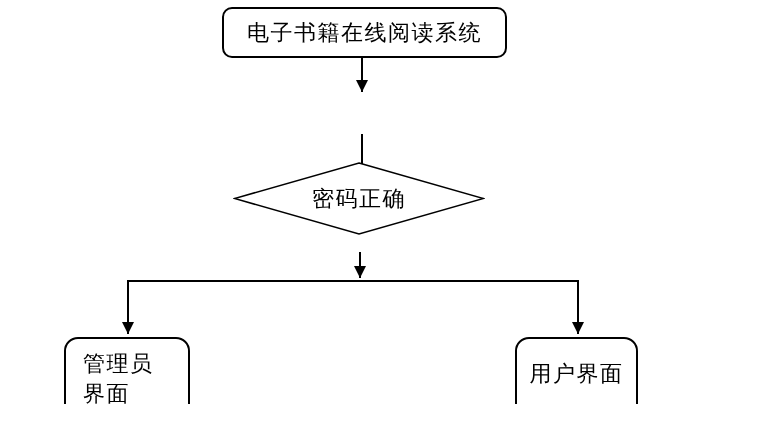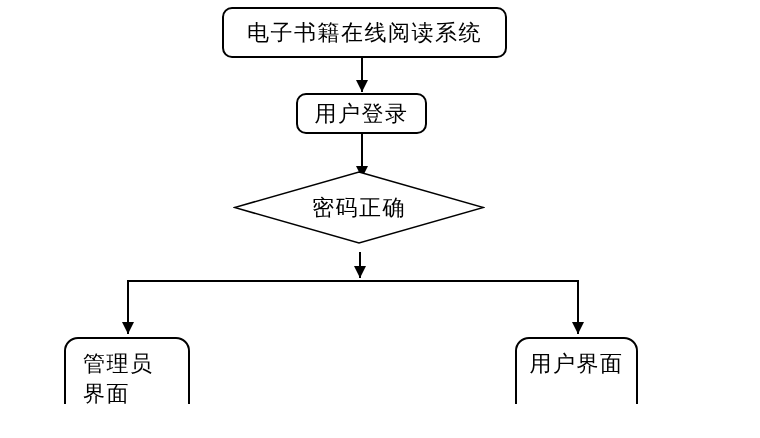--- a/index.html
+++ b/index.html
@@ -43,21 +43,21 @@
     width: 285px; height: 51px;
     border-radius: 10px;
   }
   .node-login {
     left: 296px; top: 93px;
     width: 131px; height: 41px;
     border-radius: 10px;
   }
   .diamond-wrap {
     position: absolute;
-    left: 233px; top: 171px;
+    left: 233px; top: 162px;
     width: 252px; height: 73px;
   }
   .diamond-wrap svg {
     position: absolute;
     left: 0; top: 0;
     width: 100%; height: 100%;
   }
   .diamond-label {
     position: absolute;
     left: 0; top: 0; right: 0; bottom: 0;
@@ -73,21 +73,21 @@
     border-radius: 14px;
     padding: 10px 20px 0 17px;
     line-height: 30px;
     text-align: left;
     word-break: break-all;
   }
   .node-user {
     left: 515px; top: 337px;
     width: 123px; height: 84px;
     border-radius: 14px;
-    padding: 10px 4px 0 4px;
+    padding: 20px 4px 0 4px;
     line-height: 30px;
     text-align: center;
   }
 </style>
 </head>
 <body>
 
 <div class="canvas">
 
   <svg class="connectors" width="760" height="438" viewBox="0 0 760 438">
@@ -107,23 +107,20 @@
 
     <line x1="128" y1="280" x2="128" y2="334" stroke="#000000" stroke-width="2" marker-end="url(#arrowhead)"></line>
 
     <line x1="578" y1="280" x2="578" y2="334" stroke="#000000" stroke-width="2" marker-end="url(#arrowhead)"></line>
   </svg>
 
   <div class="node centered node-system">
     <span>电子书籍在线阅读系统</span>
   </div>
 
-  <div class="node centered node-login">
-    <span>用户登录</span>
-  </div>
 
   <div class="diamond-wrap">
     <svg viewBox="0 0 252 73">
       <polygon points="126,1 250.5,36.5 126,72 1.5,36.5" fill="#ffffff" stroke="#000000" stroke-width="1.5"></polygon>
     </svg>
     <span class="diamond-label">密码正确</span>
   </div>
 
   <div class="node node-admin">
     <span>管理员界面</span>

